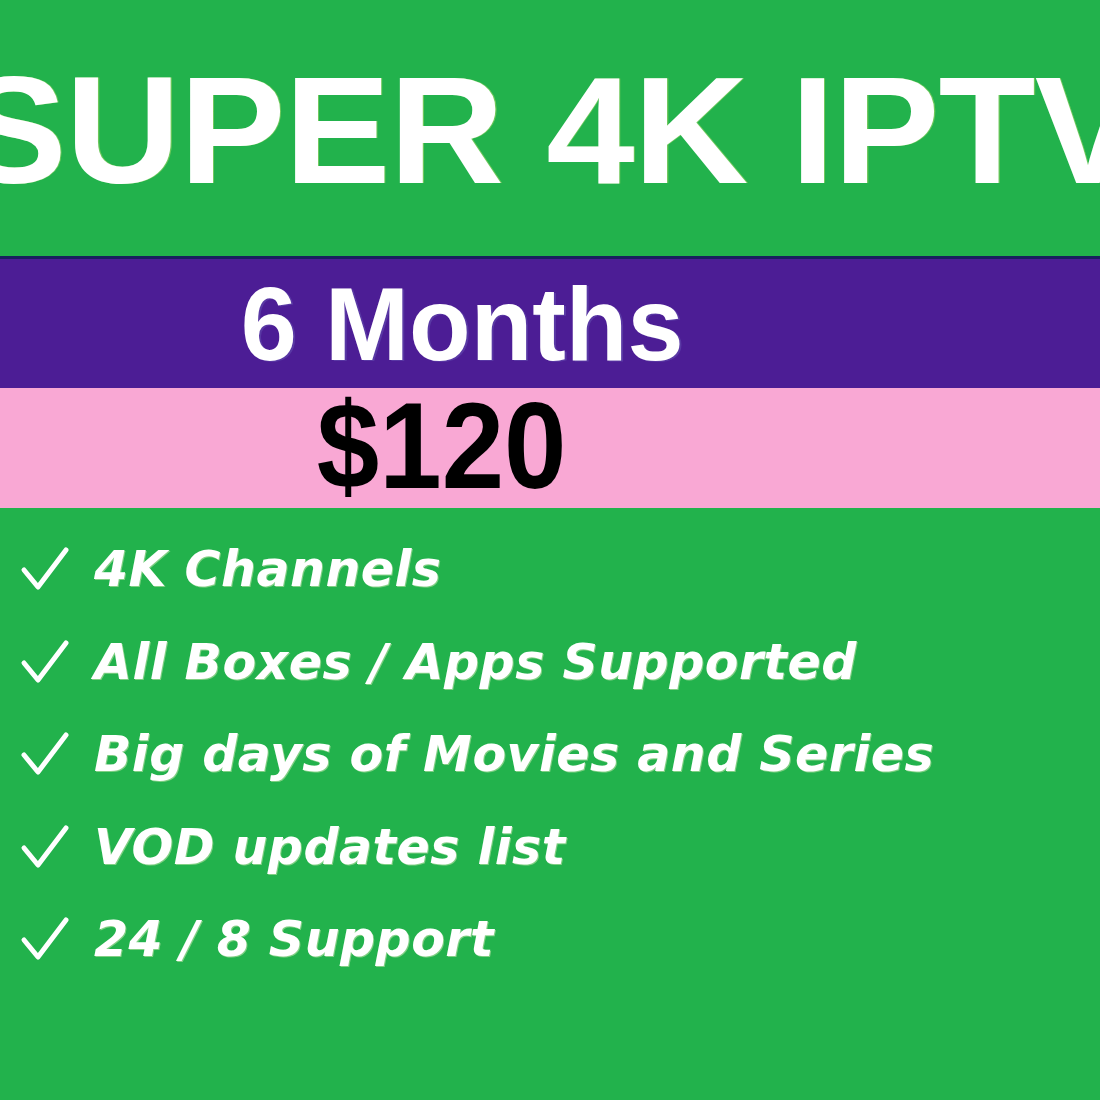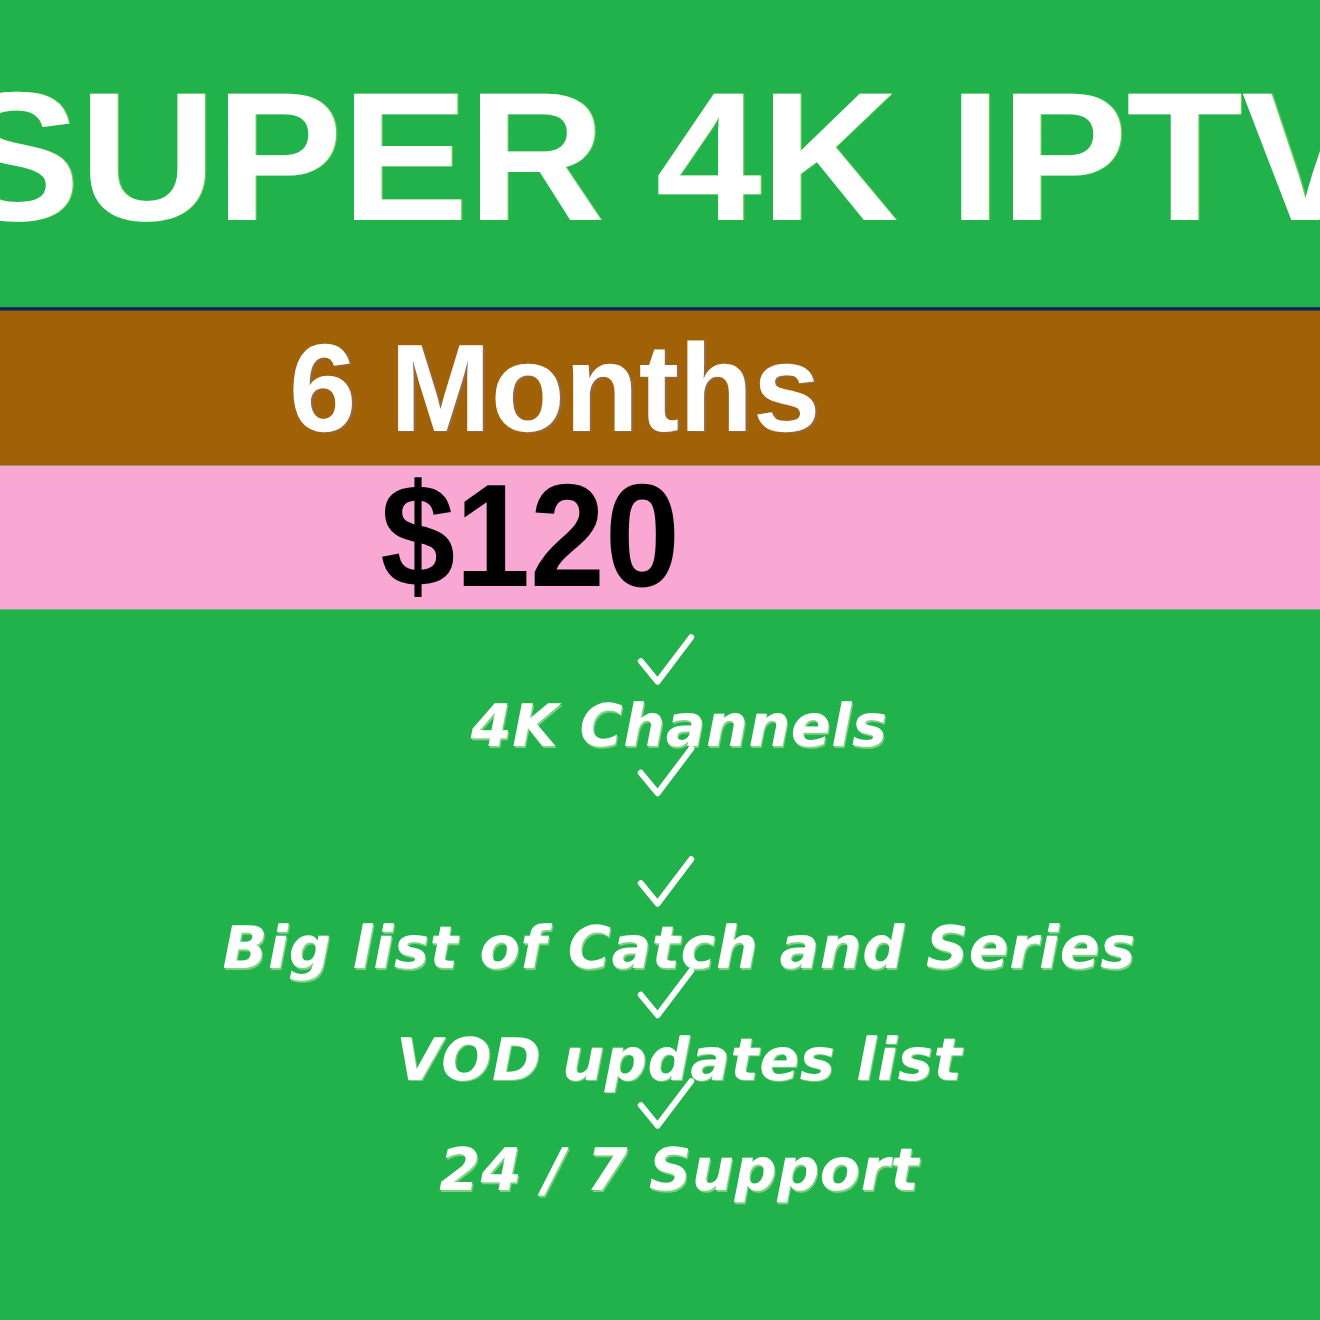--- a/index.html
+++ b/index.html
@@ -54,21 +54,21 @@
     flex: 0 0 3px;
     height: 3px;
     background: #18205e;
     width: 100%;
   }
 
   
   .duration-band {
     flex: 0 0 129px;
     height: 129px;
-    background: #a16207;
+    background: #4c1d95;
     display: flex;
     align-items: center;
     justify-content: center;
     overflow: hidden;
   }
   .duration-text {
     color: #ffffff;
     font-family: "Liberation Sans Narrow", "Liberation Sans", sans-serif;
     font-weight: 700;
     font-size: 104px;
@@ -113,21 +113,20 @@
     box-sizing: border-box;
     display: flex;
     flex-direction: column;
   }
   .feature-row {
     height: 92.5px;
     display: flex;
     align-items: center;
     padding-left: 18px;
     box-sizing: border-box;
-    flex-direction: column;
   }
   .check-icon {
     flex: 0 0 auto;
     width: 62px;
     display: flex;
     align-items: center;
     justify-content: flex-start;
     color: #ffffff;
   }
   .check-icon svg {
@@ -176,43 +175,44 @@
       <span class="feature-label">4K Channels</span>
     </div>
 
 
     <div class="feature-row">
       <span class="check-icon">
         <svg width="54" height="54" viewBox="0 0 54 54" aria-hidden="true">
           <path d="M6 27 L20 44 L48 7" fill="none" stroke="currentColor" stroke-width="5" stroke-linecap="round" stroke-linejoin="round"></path>
         </svg>
       </span>
-    </div>
-
-    <div class="feature-row">
-      <span class="check-icon">
-        <svg width="54" height="54" viewBox="0 0 54 54" aria-hidden="true">
-          <path d="M6 27 L20 44 L48 7" fill="none" stroke="currentColor" stroke-width="5" stroke-linecap="round" stroke-linejoin="round"></path>
-        </svg>
-      </span>
-      <span class="feature-label">Big list of Catch and Series</span>
+      <span class="feature-label">All Boxes / Apps Supported</span>
+    </div>
+
+    <div class="feature-row">
+      <span class="check-icon">
+        <svg width="54" height="54" viewBox="0 0 54 54" aria-hidden="true">
+          <path d="M6 27 L20 44 L48 7" fill="none" stroke="currentColor" stroke-width="5" stroke-linecap="round" stroke-linejoin="round"></path>
+        </svg>
+      </span>
+      <span class="feature-label">Big days of Movies and Series</span>
     </div>
 
     <div class="feature-row">
       <span class="check-icon">
         <svg width="54" height="54" viewBox="0 0 54 54" aria-hidden="true">
           <path d="M6 27 L20 44 L48 7" fill="none" stroke="currentColor" stroke-width="5" stroke-linecap="round" stroke-linejoin="round"></path>
         </svg>
       </span>
       <span class="feature-label">VOD updates list</span>
     </div>
 
     <div class="feature-row">
       <span class="check-icon">
         <svg width="54" height="54" viewBox="0 0 54 54" aria-hidden="true">
           <path d="M6 27 L20 44 L48 7" fill="none" stroke="currentColor" stroke-width="5" stroke-linecap="round" stroke-linejoin="round"></path>
         </svg>
       </span>
-      <span class="feature-label">24 / 7 Support</span>
+      <span class="feature-label">24 / 8 Support</span>
     </div>
 
   </div>
 </div>
 
 </body></html>

